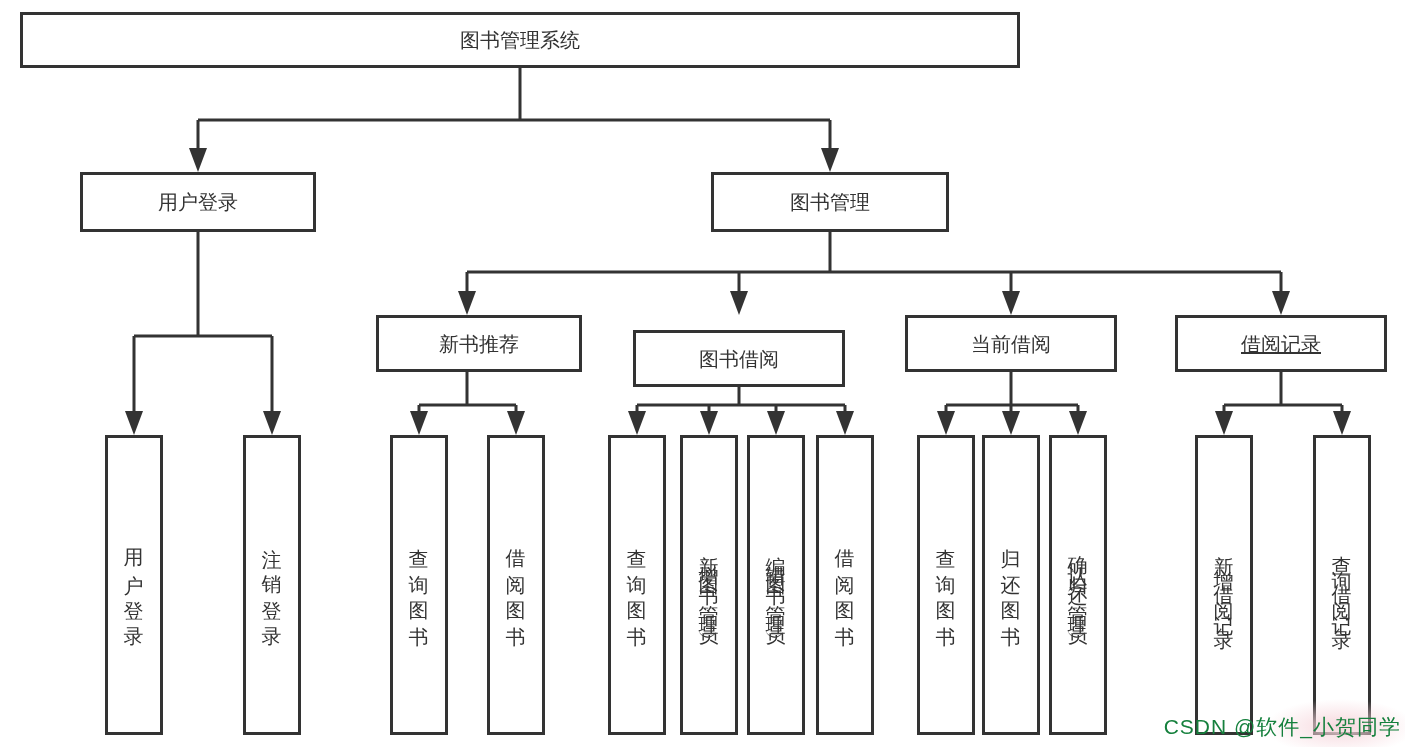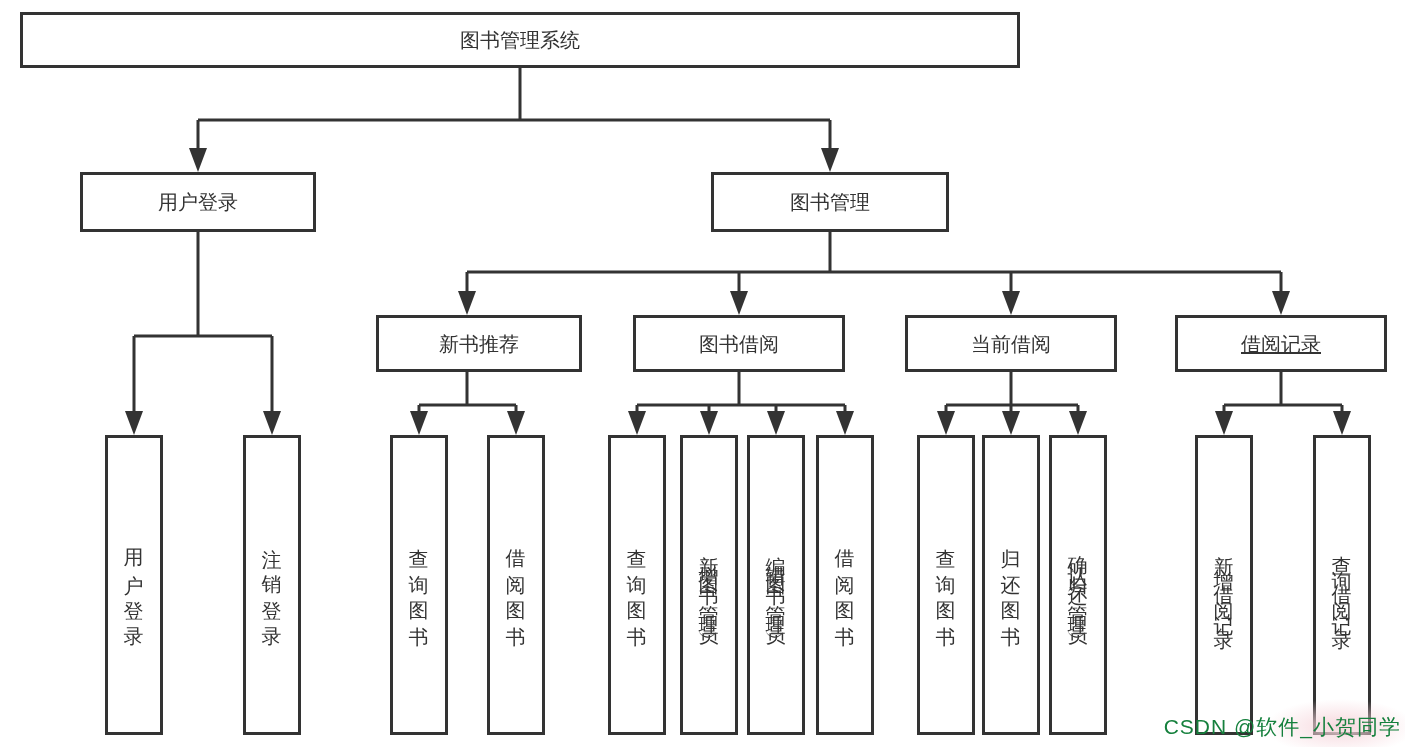--- a/index.html
+++ b/index.html
@@ -23,21 +23,21 @@
   
   .ls-a { letter-spacing:26px; }  
   .ls-b { letter-spacing:15px; }  
   .ls-c { letter-spacing:10px; }  
 
   
   .n-root   { left:20px;  top:12px;  width:1000px; height:56px; }
   .n-login  { left:80px;  top:172px; width:236px;  height:60px; }
   .n-mgmt   { left:711px; top:172px; width:238px;  height:60px; }
   .n-l3-0   { left:376px; top:315px; width:206px;  height:57px; }
-  .n-l3-1   { left:633px; top:315px; width:212px;  height:57px; }
+  .n-l3-1   { left:633px; top:330px; width:212px;  height:57px; }
   .n-l3-2   { left:905px; top:315px; width:212px;  height:57px; }
   .n-l3-3   { left:1175px;top:315px; width:212px;  height:57px;text-decoration:underline; }
   .leaf     { top:435px; width:58px; height:300px; }
   .lf-g1a { left:105px; }  .lf-g1b { left:243px; }
   .lf-g2a { left:390px; }  .lf-g2b { left:487px; }
   .lf-g3a { left:608px; }  .lf-g3b { left:680px; }  .lf-g3c { left:747px; }  .lf-g3d { left:816px; }
   .lf-g4a { left:917px; }  .lf-g4b { left:982px; }  .lf-g4c { left:1049px; }
   .lf-g5a { left:1195px; } .lf-g5b { left:1313px; }
 
   .watermark-glow {

